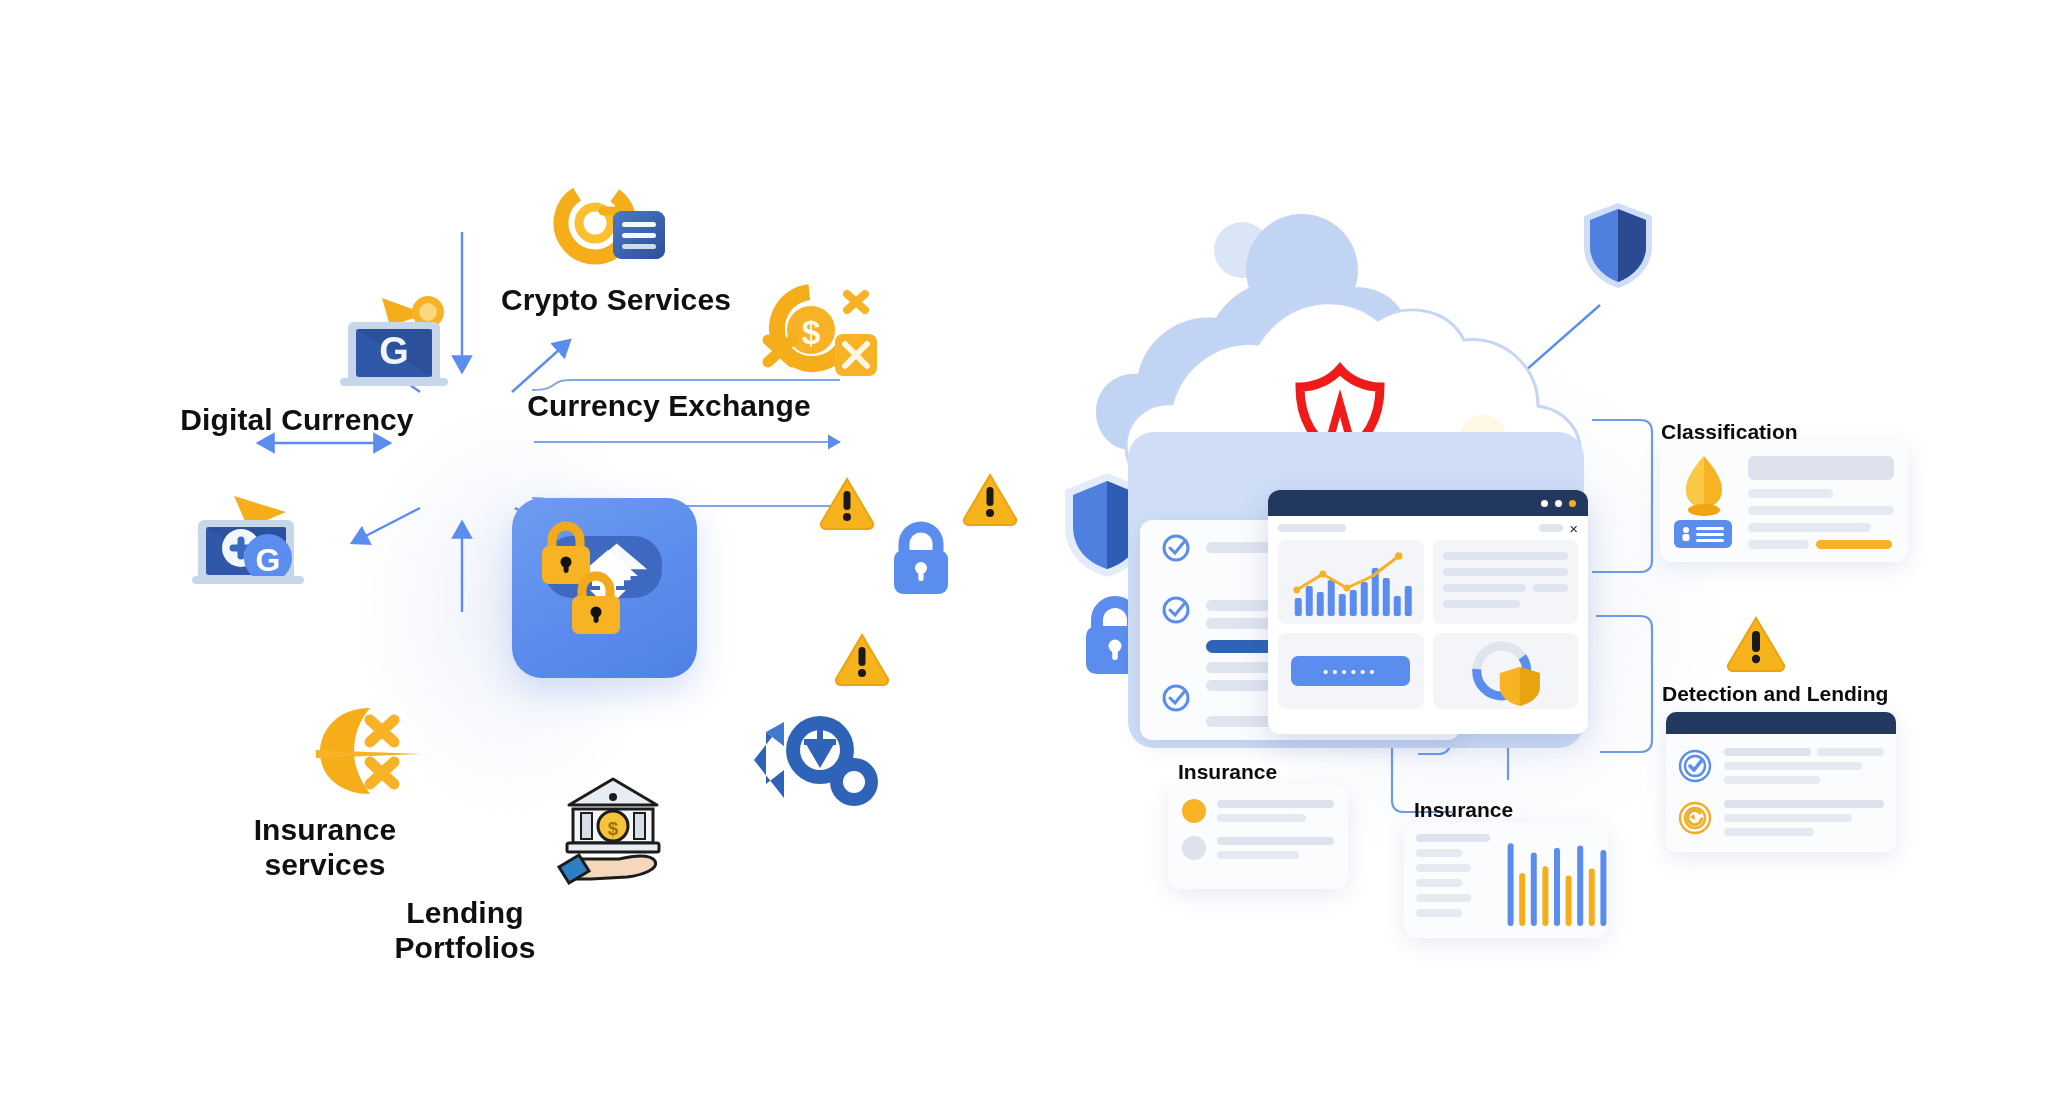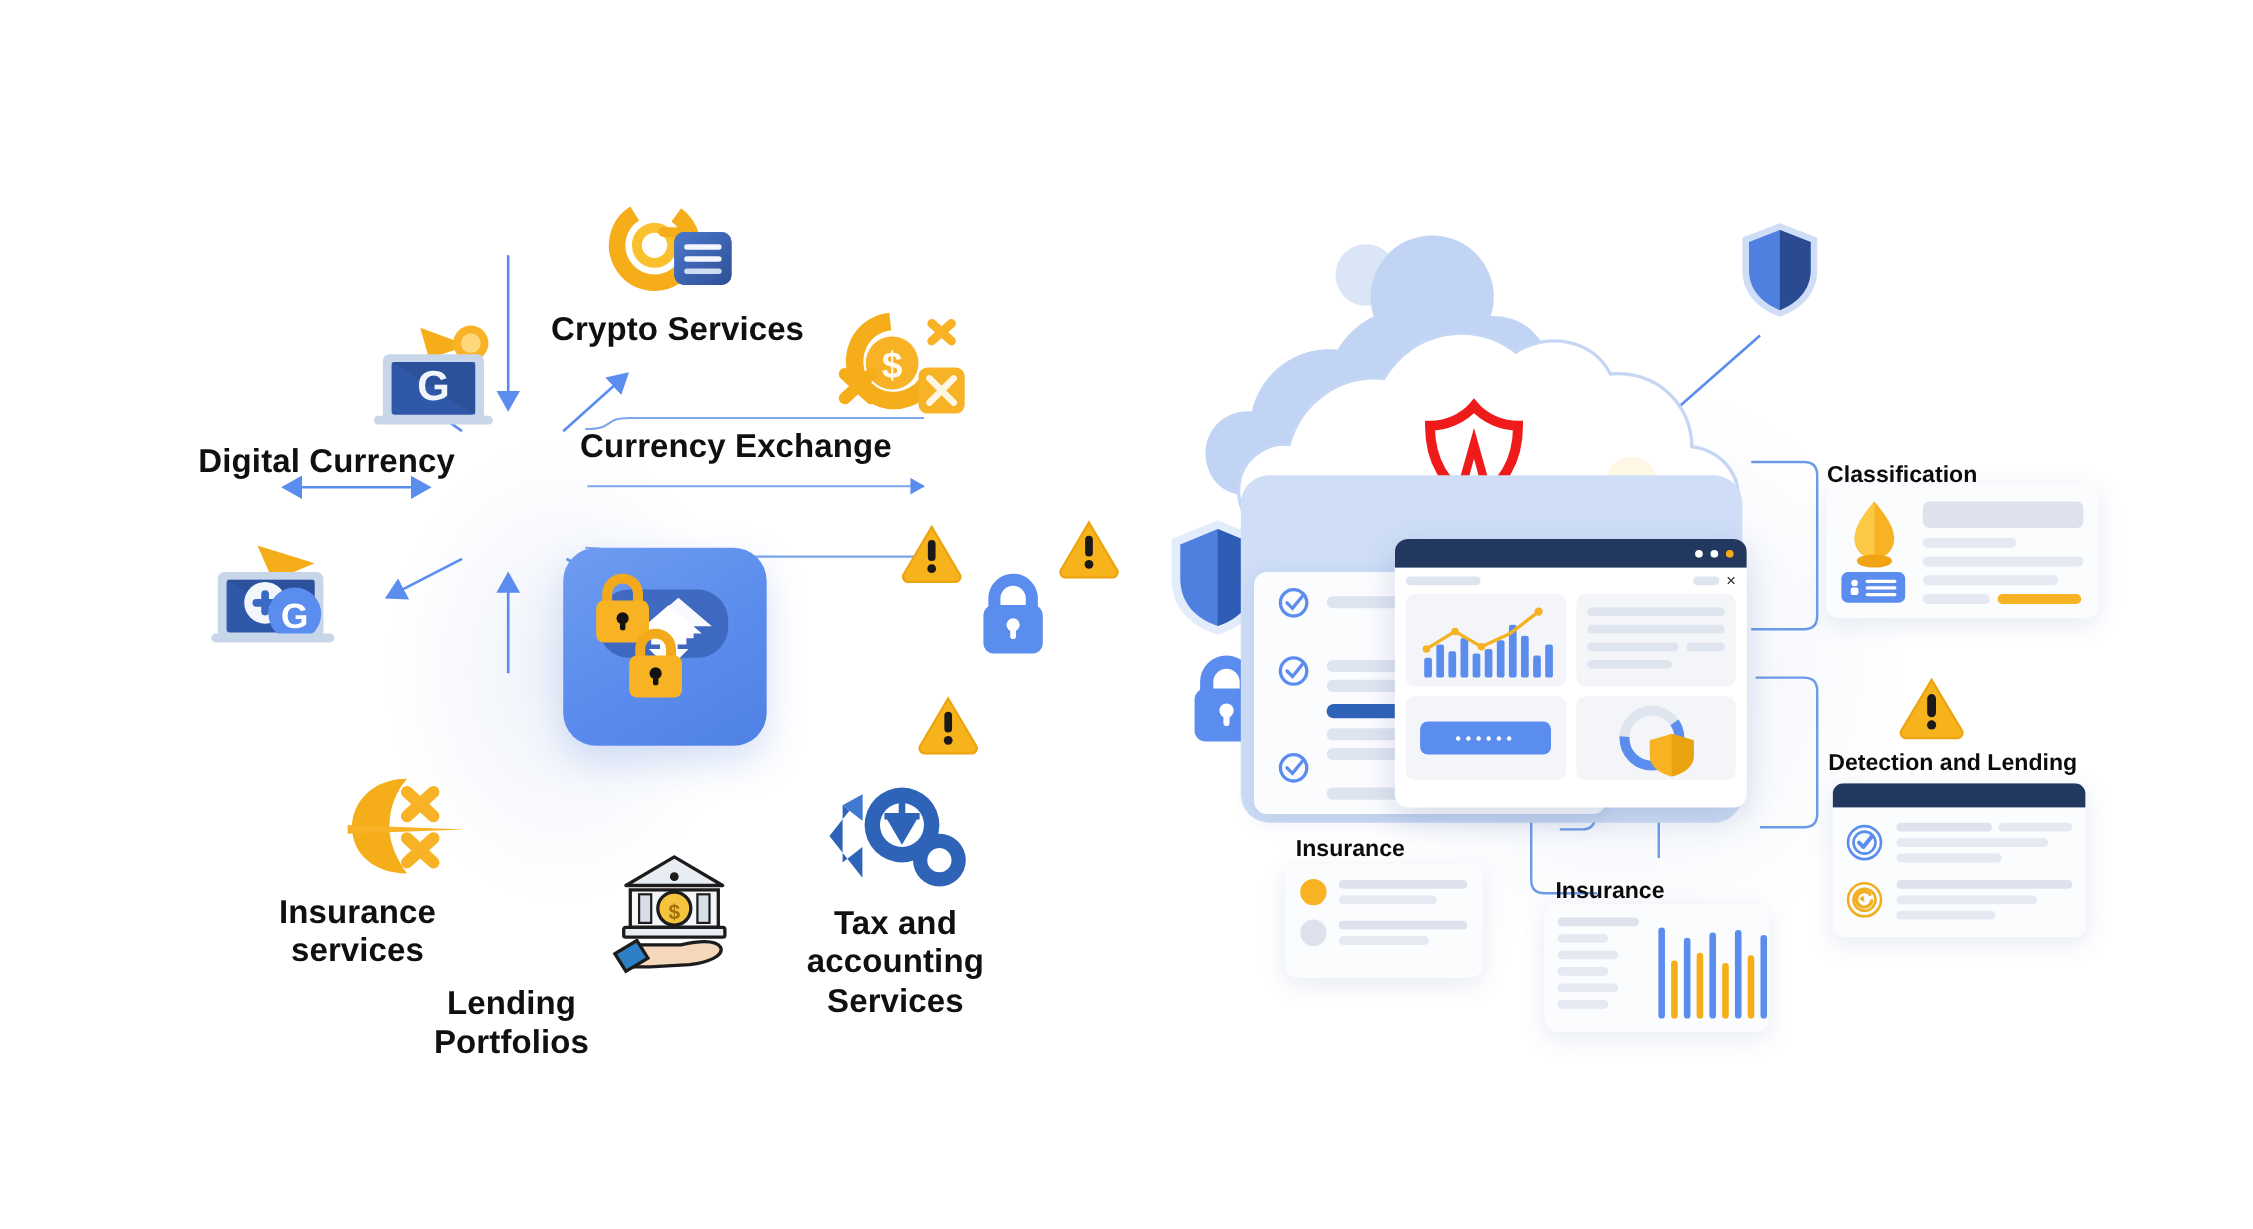--- a/index.html
+++ b/index.html
@@ -166,22 +166,20 @@
   <svg class="abs" style="left:748px;top:710px;width:128px;height:104px;" viewBox="0 0 128 104">
     <path d="M36 12 L36 36 L18 22 L18 74 L36 60 L36 88 L6 50 Z" fill="#2f63b8"></path>
     <path d="M36 12 L36 36 L18 22 Z" fill="#3f7ad0"></path>
     <circle cx="72" cy="40" r="34" fill="#2f63b8"></circle>
     <circle cx="72" cy="40" r="20" fill="#ffffff"></circle>
     <path d="M56 32 H88 M72 32 L72 20" stroke="#2f63b8" stroke-width="6"></path>
     <path d="M58 34 L86 34 L72 58 Z" fill="#2f63b8"></path>
     <circle cx="106" cy="72" r="24" fill="#2f63b8"></circle>
     <circle cx="106" cy="72" r="11" fill="#ffffff"></circle>
   </svg>
-  <div class="label node-label" style="left:704px;top:822px;width:220px;">Tax and accounting
-Services</div>
 
   <div class="abs" style="left:512px;top:498px;width:185px;height:180px;border-radius:30px;
               background:linear-gradient(150deg,#6f9cf0 0%,#5b8ced 55%,#4f81e4 100%);
               box-shadow:0 14px 34px rgba(90,130,220,.25);">
     <svg style="position:absolute;left:0;top:0;width:185px;height:180px;" viewBox="0 0 185 180">
       <rect x="32" y="38" width="118" height="62" rx="28" fill="#3a63b8" opacity=".85"></rect>
       <path d="M95 46 L128 74 L110 74 L110 86 L80 86 L80 74 L62 74 Z" fill="#ffffff" opacity=".97" transform="translate(10,-6) scale(.92) translate(8,10)"></path>
       <g transform="translate(96,52)">
         <path d="M0 0 L30 26 L16 26 L16 36 L-16 36 L-16 26 L-30 26 Z" fill="#ffffff"></path>
         <path d="M0 58 L-18 40 L-8 40 L-8 32 L8 32 L8 40 L18 40 Z" fill="#ffffff"></path>

